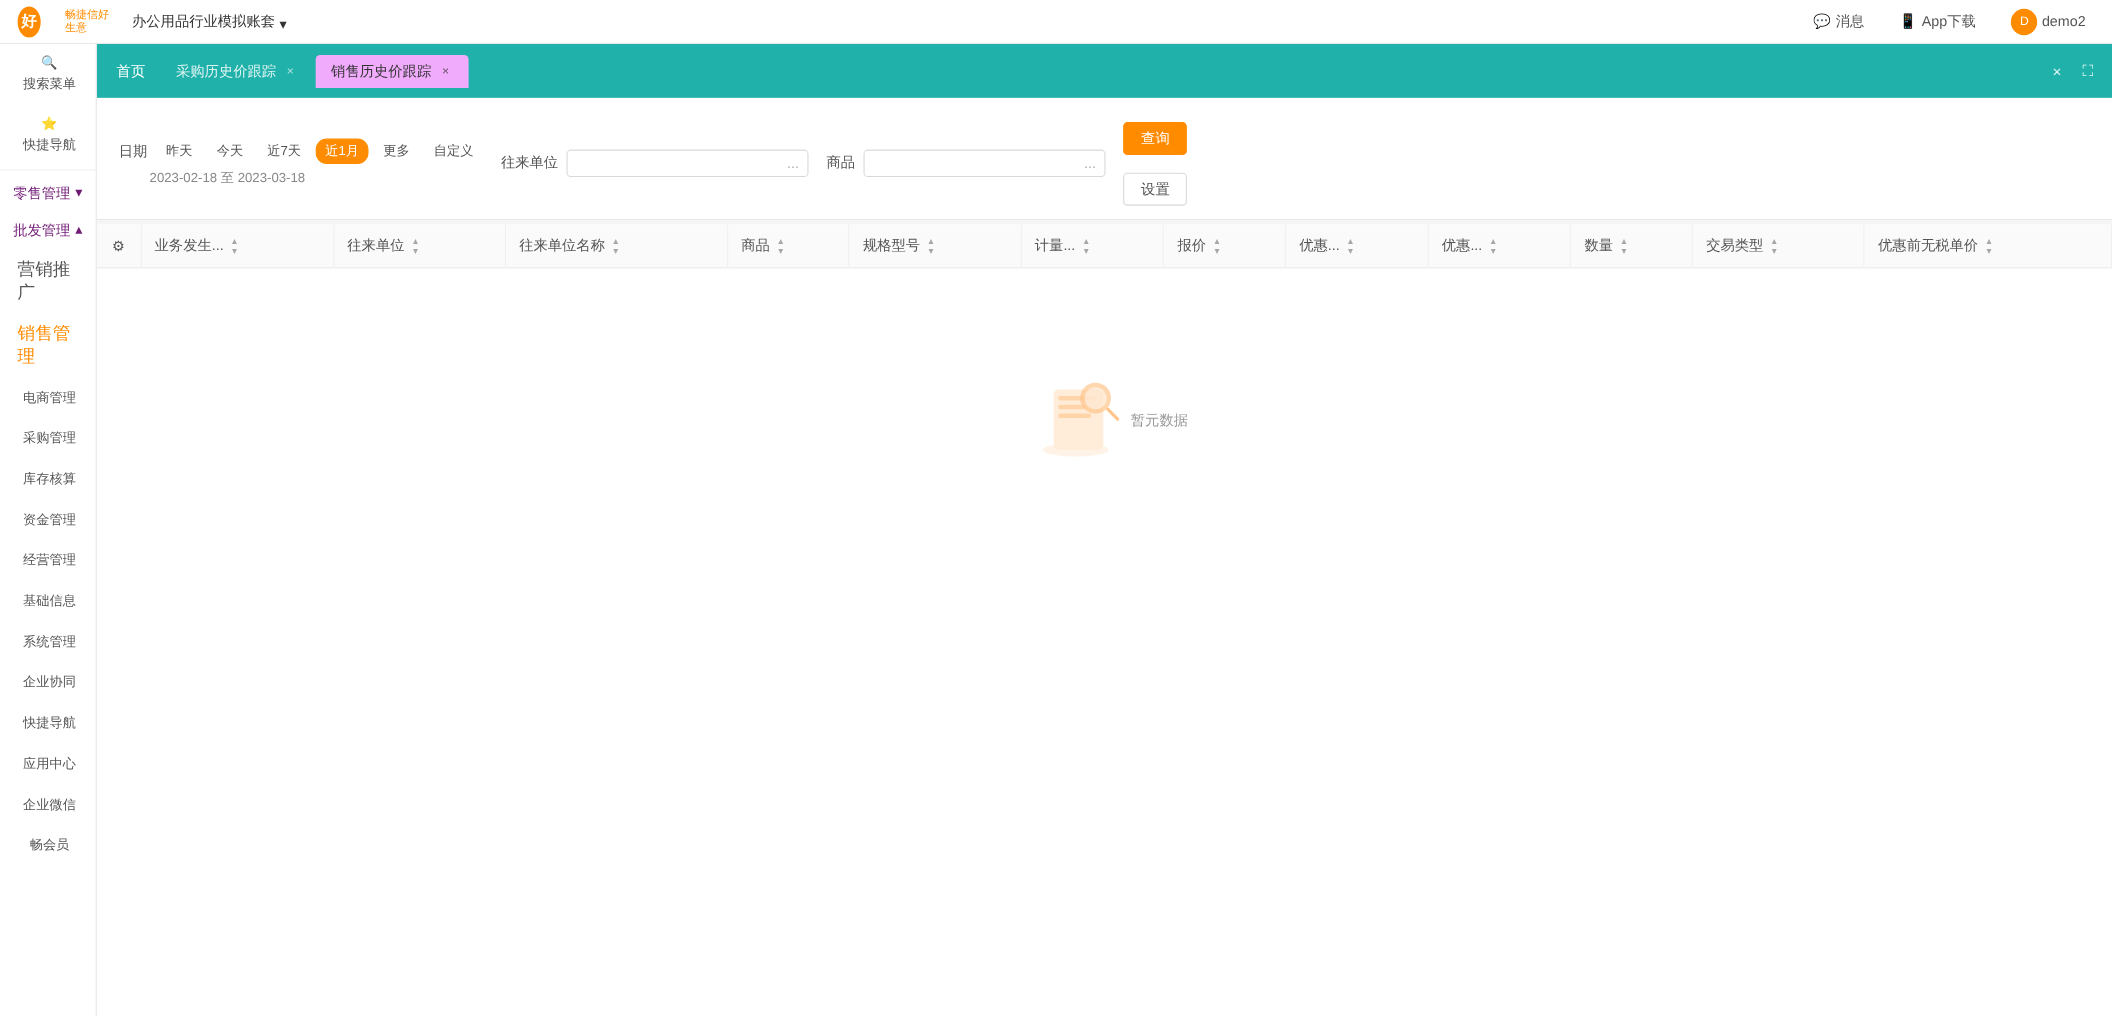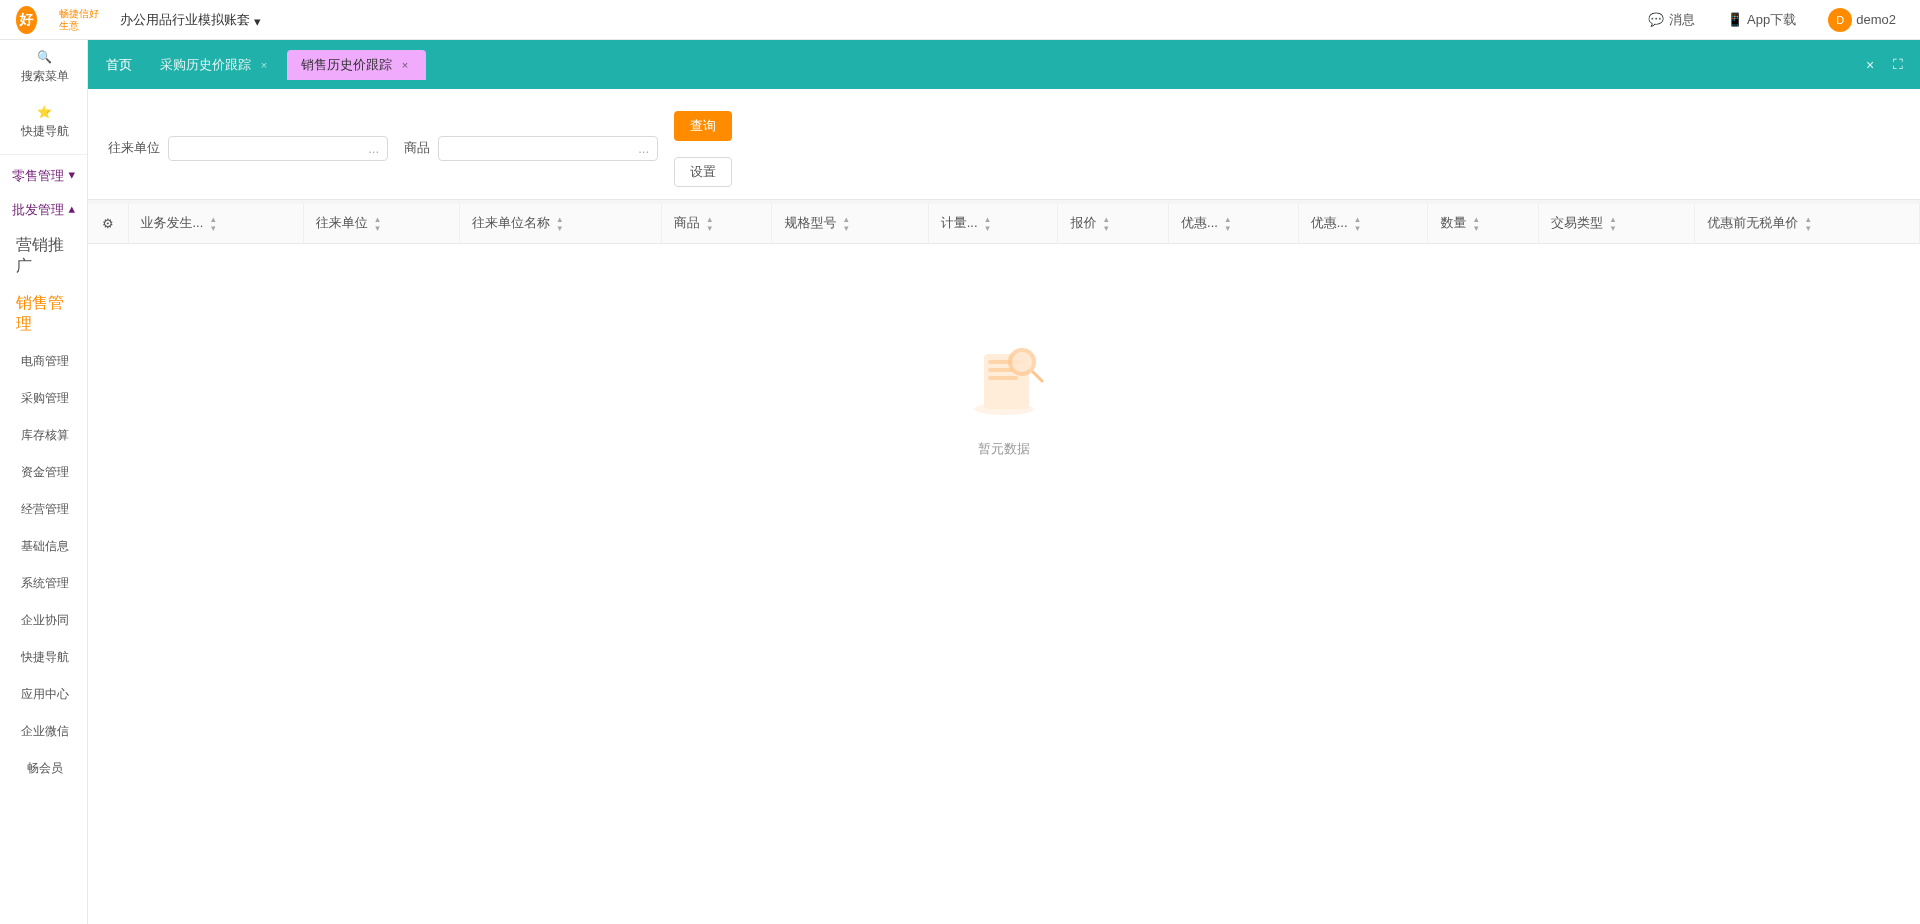--- a/index.html
+++ b/index.html
@@ -393,21 +393,21 @@
       text-align: center;
     }
     .settings-col {
       width: 40px;
       text-align: center;
     }
 
     
     .empty-state {
       display: flex;
-      flex-direction: column;
+      flex-direction: row;
       align-items: center;
       justify-content: center;
       padding: 80px 20px;
       color: #aaa;
       font-size: 13px;
     }
     .empty-icon {
       width: 100px;
       height: 100px;
       margin-bottom: 16px;
@@ -531,20 +531,34 @@
         <span class="tab-action-btn" title="关闭">×</span>
         <span class="tab-action-btn" title="最大化">⛶</span>
       </div>
     </div>
 
     <div class="page-content">
 
       <div class="page-header">
 
         <div class="search-bar">
+          <div class="date-filter">
+            <div style="display:flex; align-items:center; gap:8px;">
+              <span class="field-label">日期</span>
+              <div class="date-options">
+                <span class="date-btn">昨天</span>
+                <span class="date-btn">今天</span>
+                <span class="date-btn">近7天</span>
+                <span class="date-btn active">近1月</span>
+                <span class="date-btn">更多</span>
+                <span class="date-btn">自定义</span>
+              </div>
+            </div>
+            <span class="date-range" style="margin-left: 28px;">2023-02-18 至 2023-03-18</span>
+          </div>
 
           <div class="search-field">
             <span class="field-label">往来单位</span>
             <div class="input-dots">
               <span>...</span>
             </div>
           </div>
 
           <div class="search-field">
             <span class="field-label">商品</span>

